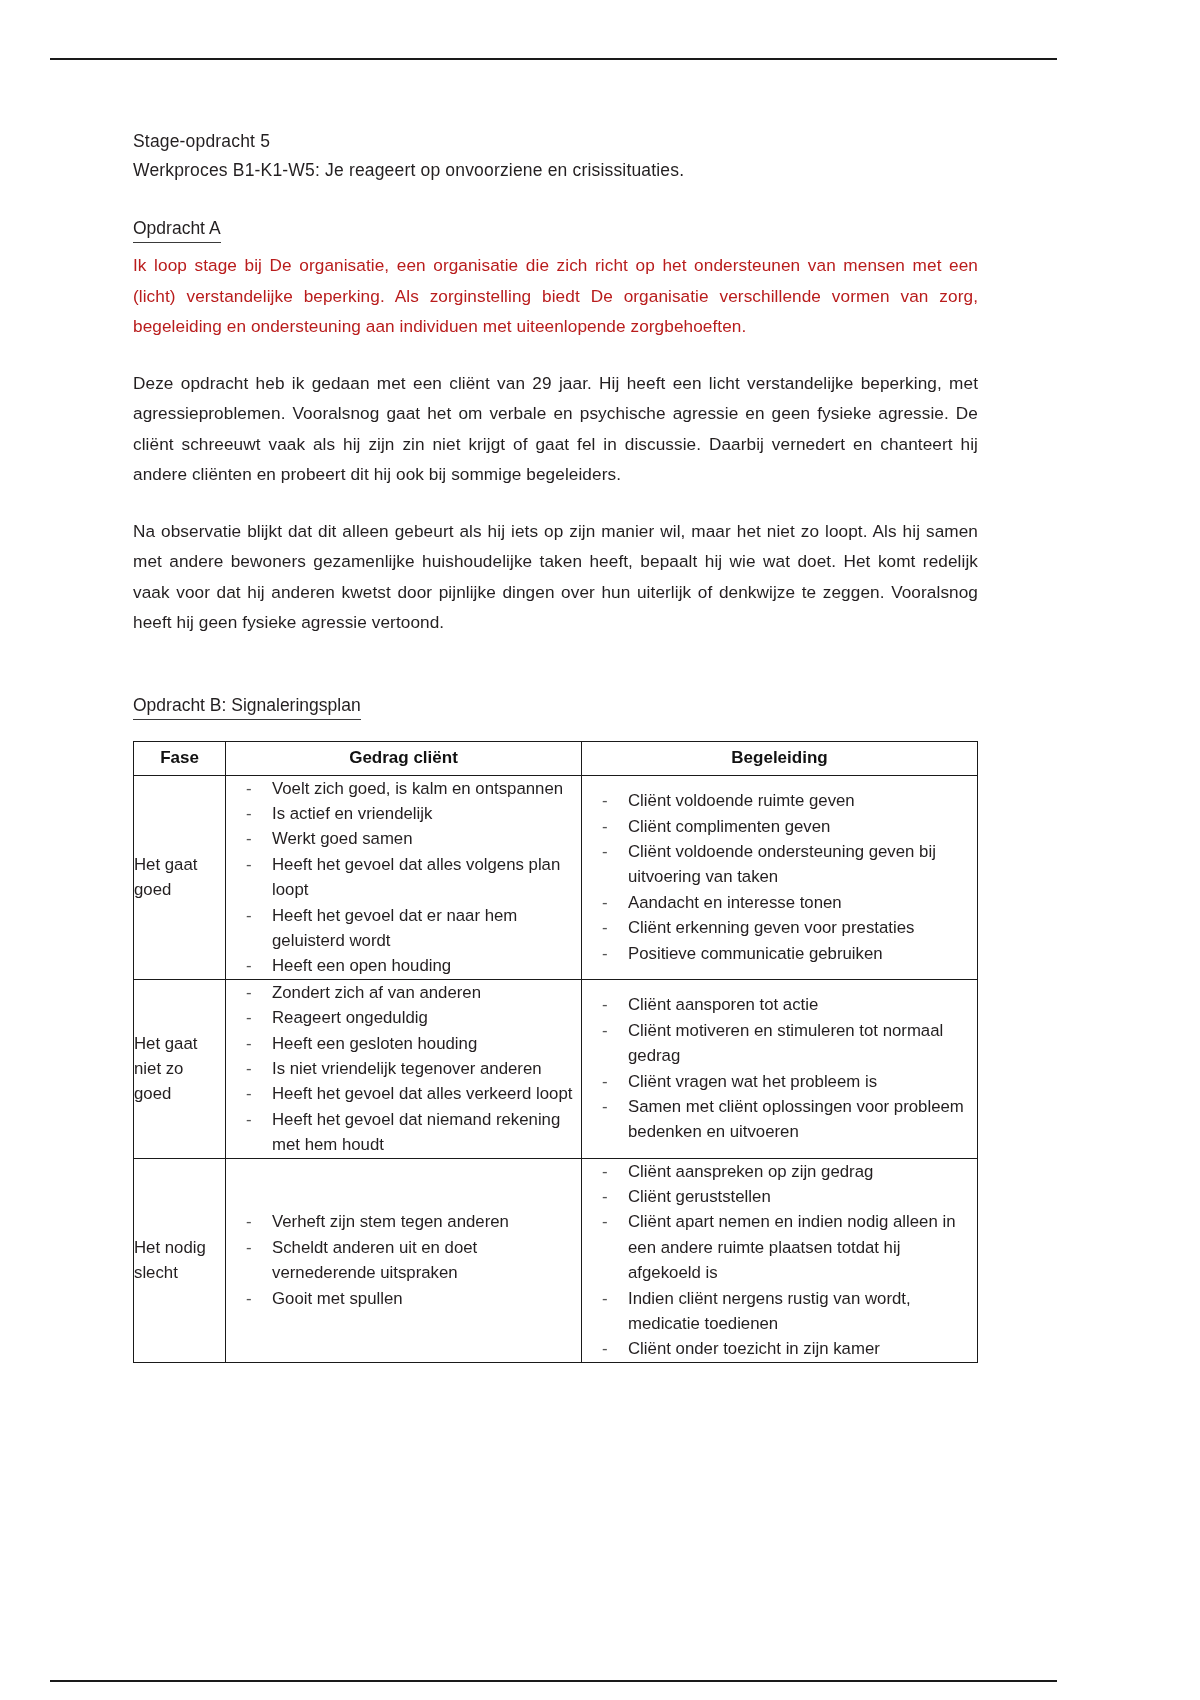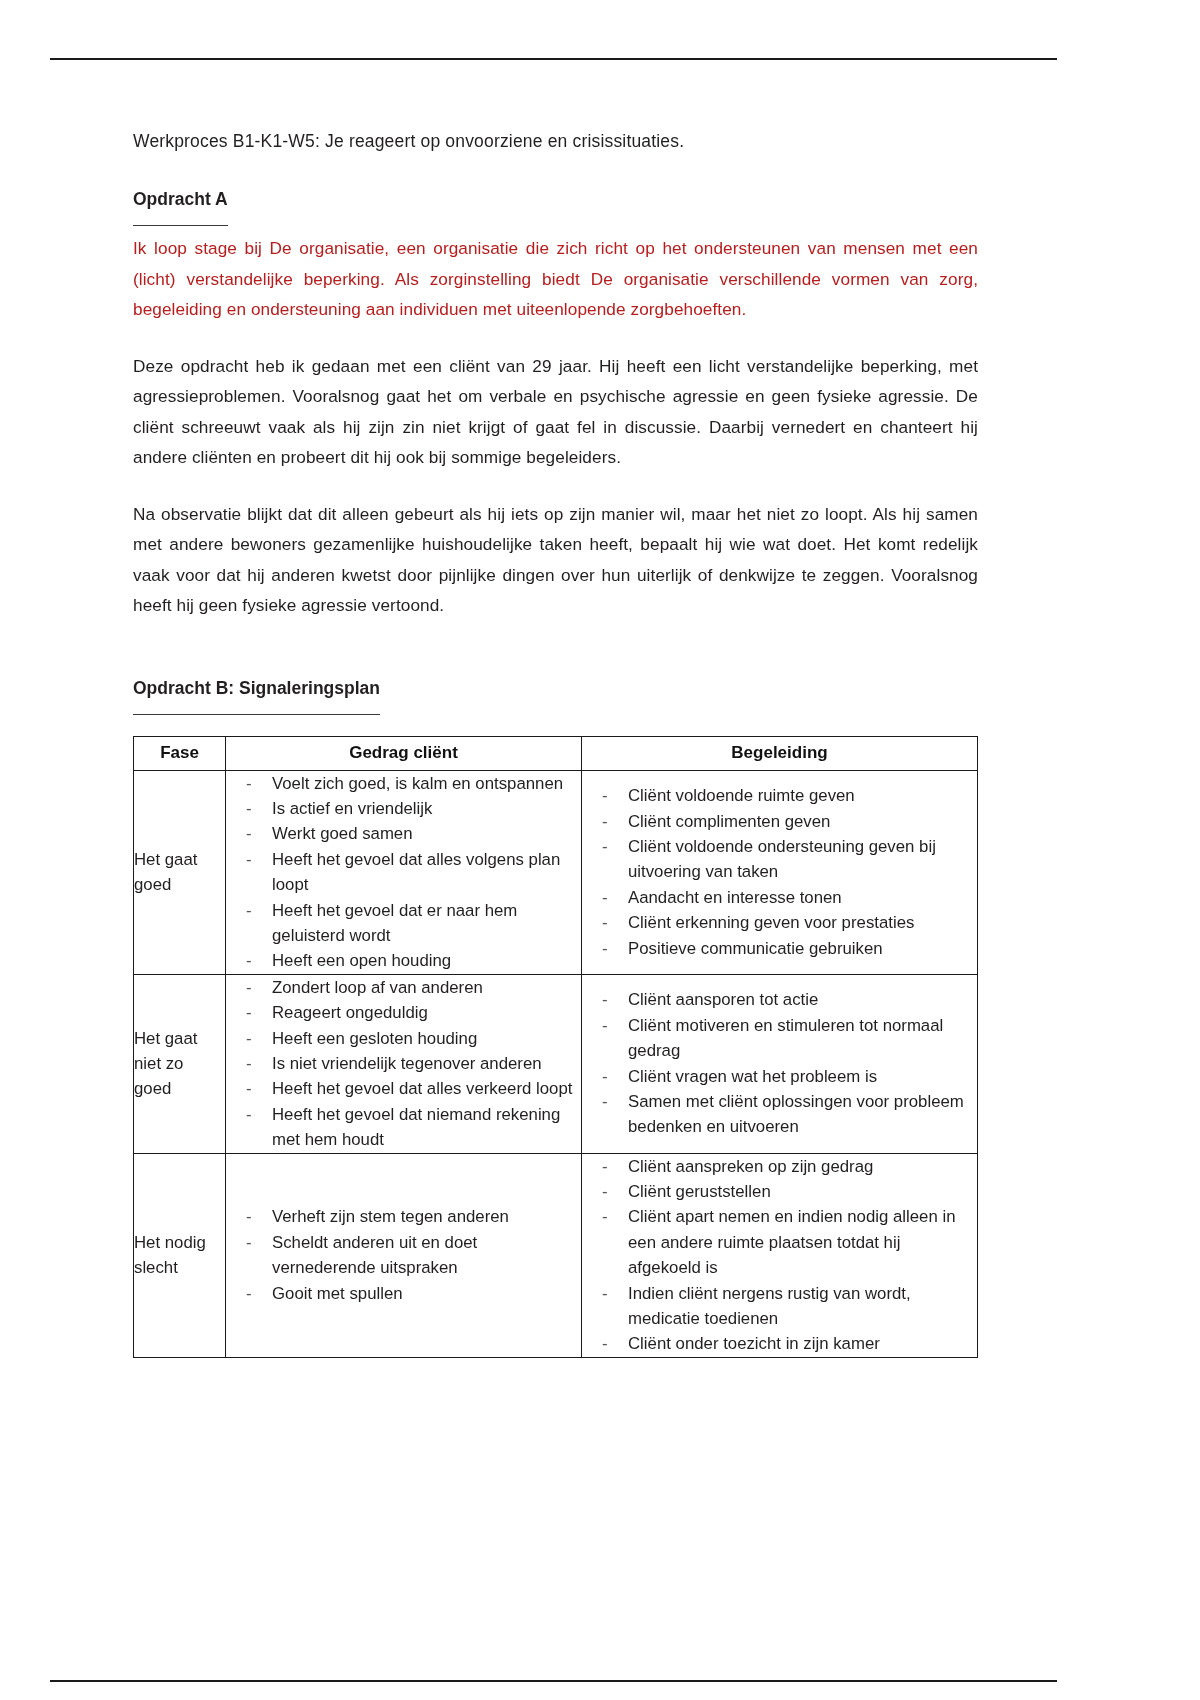--- a/index.html
+++ b/index.html
@@ -43,23 +43,22 @@
     color: #231f20;
     letter-spacing: 0.01em;
   }
 
   .heading {
     font-size: 17.5px;
     line-height: 27px;
     color: #231f20;
     display: inline-block;
     border-bottom: 1.4px solid #3a3a3a;
-    padding-bottom: 12px;
+    padding-bottom: 0;
     margin-bottom: 7px;
-    font-weight: bold;
   }
 
   p.para {
     margin: 0 0 26px 0;
     font-size: 17.2px;
     line-height: 30.5px;
     text-align: justify;
     color: #b91c1c;
     letter-spacing: 0.005em;
   }
@@ -129,20 +128,21 @@
 <body>
 
 <div class="page">
 
   <div class="rule header"></div>
   <div class="rule footer"></div>
 
   <div class="content">
 
     <div class="title-block">
+      <div class="title-line">Stage-opdracht 5</div>
       <div class="title-line">Werkproces B1-K1-W5: Je reageert op onvoorziene en crisissituaties.</div>
     </div>
 
     <div>
       <div class="heading">Opdracht A</div>
       <p class="para">Ik loop stage bij De organisatie, een organisatie die zich richt op het ondersteunen van mensen met een (licht) verstandelijke beperking. Als zorginstelling biedt De organisatie verschillende vormen van zorg, begeleiding en ondersteuning aan individuen met uiteenlopende zorgbehoeften.</p>
       <p class="para dark">Deze opdracht heb ik gedaan met een cliënt van 29 jaar. Hij heeft een licht verstandelijke beperking, met agressieproblemen. Vooralsnog gaat het om verbale en psychische agressie en geen fysieke agressie. De cliënt schreeuwt vaak als hij zijn zin niet krijgt of gaat fel in discussie. Daarbij vernedert en chanteert hij andere cliënten en probeert dit hij ook bij sommige begeleiders.</p>
       <p class="para dark tight">Na observatie blijkt dat dit alleen gebeurt als hij iets op zijn manier wil, maar het niet zo loopt. Als hij samen met andere bewoners gezamenlijke huishoudelijke taken heeft, bepaalt hij wie wat doet. Het komt redelijk vaak voor dat hij anderen kwetst door pijnlijke dingen over hun uiterlijk of denkwijze te zeggen. Vooralsnog heeft hij geen fysieke agressie vertoond.</p>
     </div>
 
@@ -187,21 +187,21 @@
                 <li><span class="dash">-</span><span>Cliënt erkenning geven voor prestaties</span></li>
                 <li><span class="dash">-</span><span>Positieve communicatie gebruiken</span></li>
               </ul>
             </td>
           </tr>
 
           <tr>
             <td class="fase">Het gaat niet zo goed</td>
             <td class="cell">
               <ul class="bul">
-                <li><span class="dash">-</span><span>Zondert loop af van anderen</span></li>
+                <li><span class="dash">-</span><span>Zondert zich af van anderen</span></li>
                 <li><span class="dash">-</span><span>Reageert ongeduldig</span></li>
                 <li><span class="dash">-</span><span>Heeft een gesloten houding</span></li>
                 <li><span class="dash">-</span><span>Is niet vriendelijk tegenover anderen</span></li>
                 <li><span class="dash">-</span><span>Heeft het gevoel dat alles verkeerd loopt</span></li>
                 <li><span class="dash">-</span><span>Heeft het gevoel dat niemand rekening met hem houdt</span></li>
               </ul>
             </td>
             <td class="cell">
               <ul class="bul">
                 <li><span class="dash">-</span><span>Cliënt aansporen tot actie</span></li>

